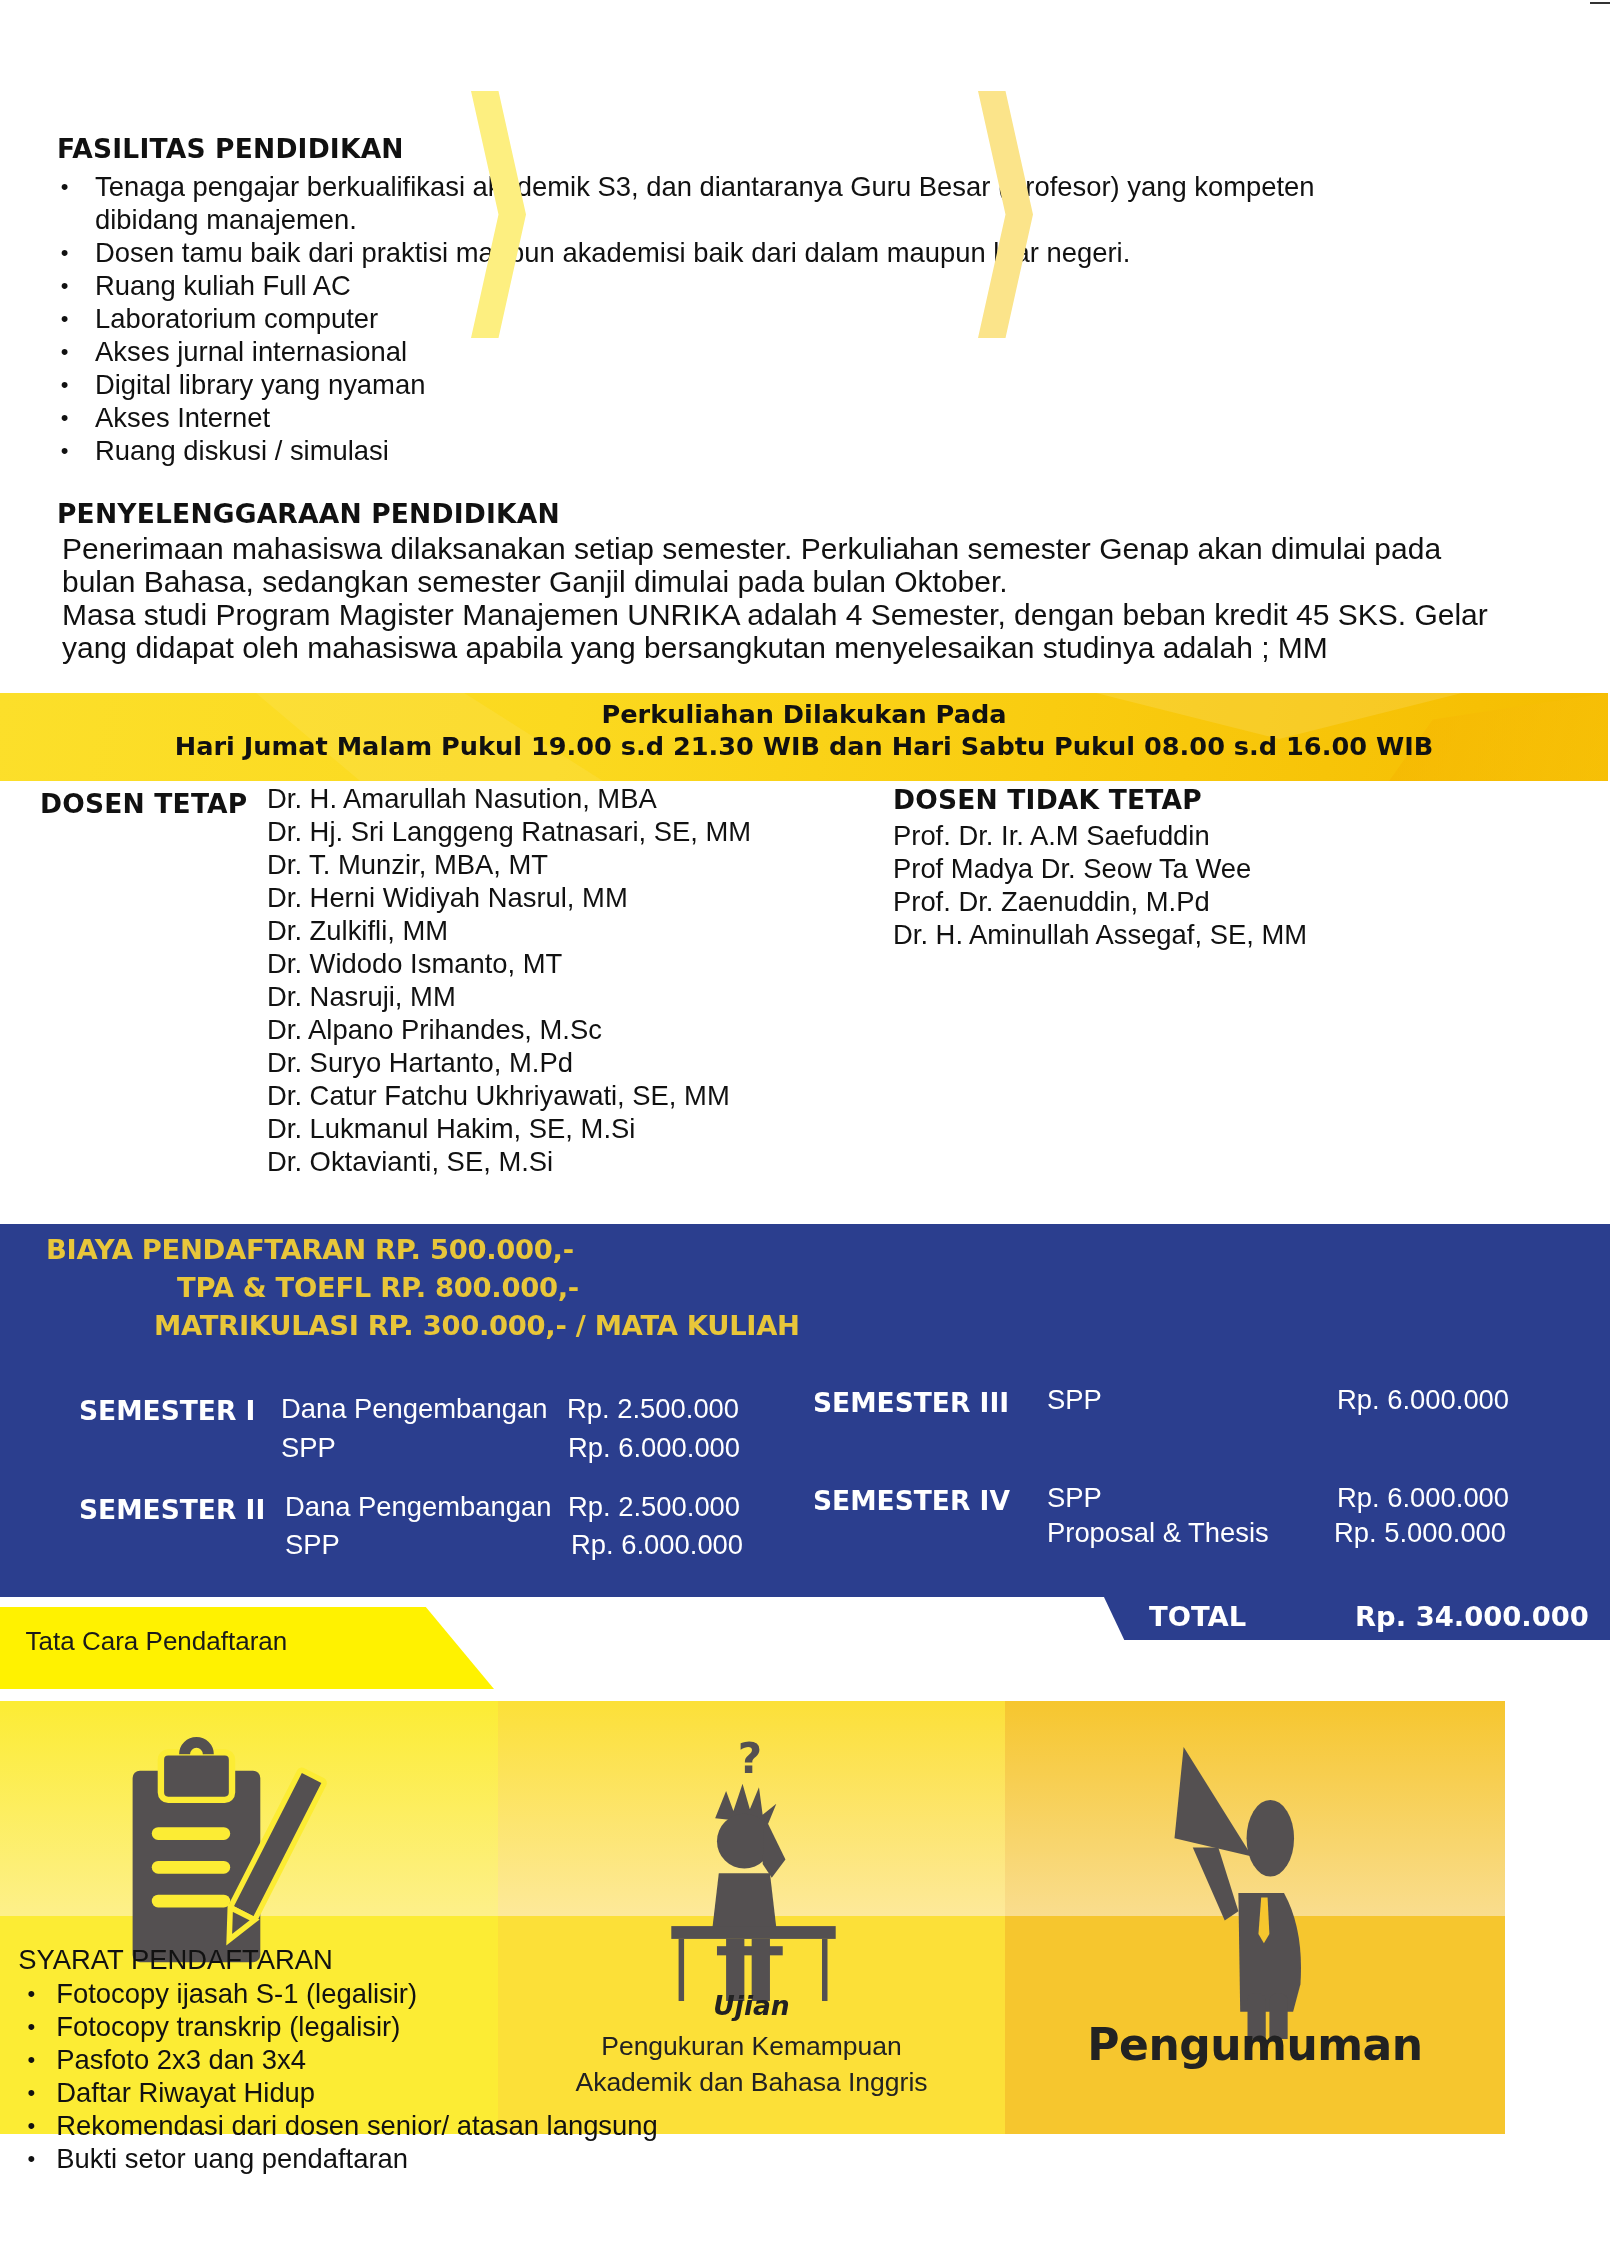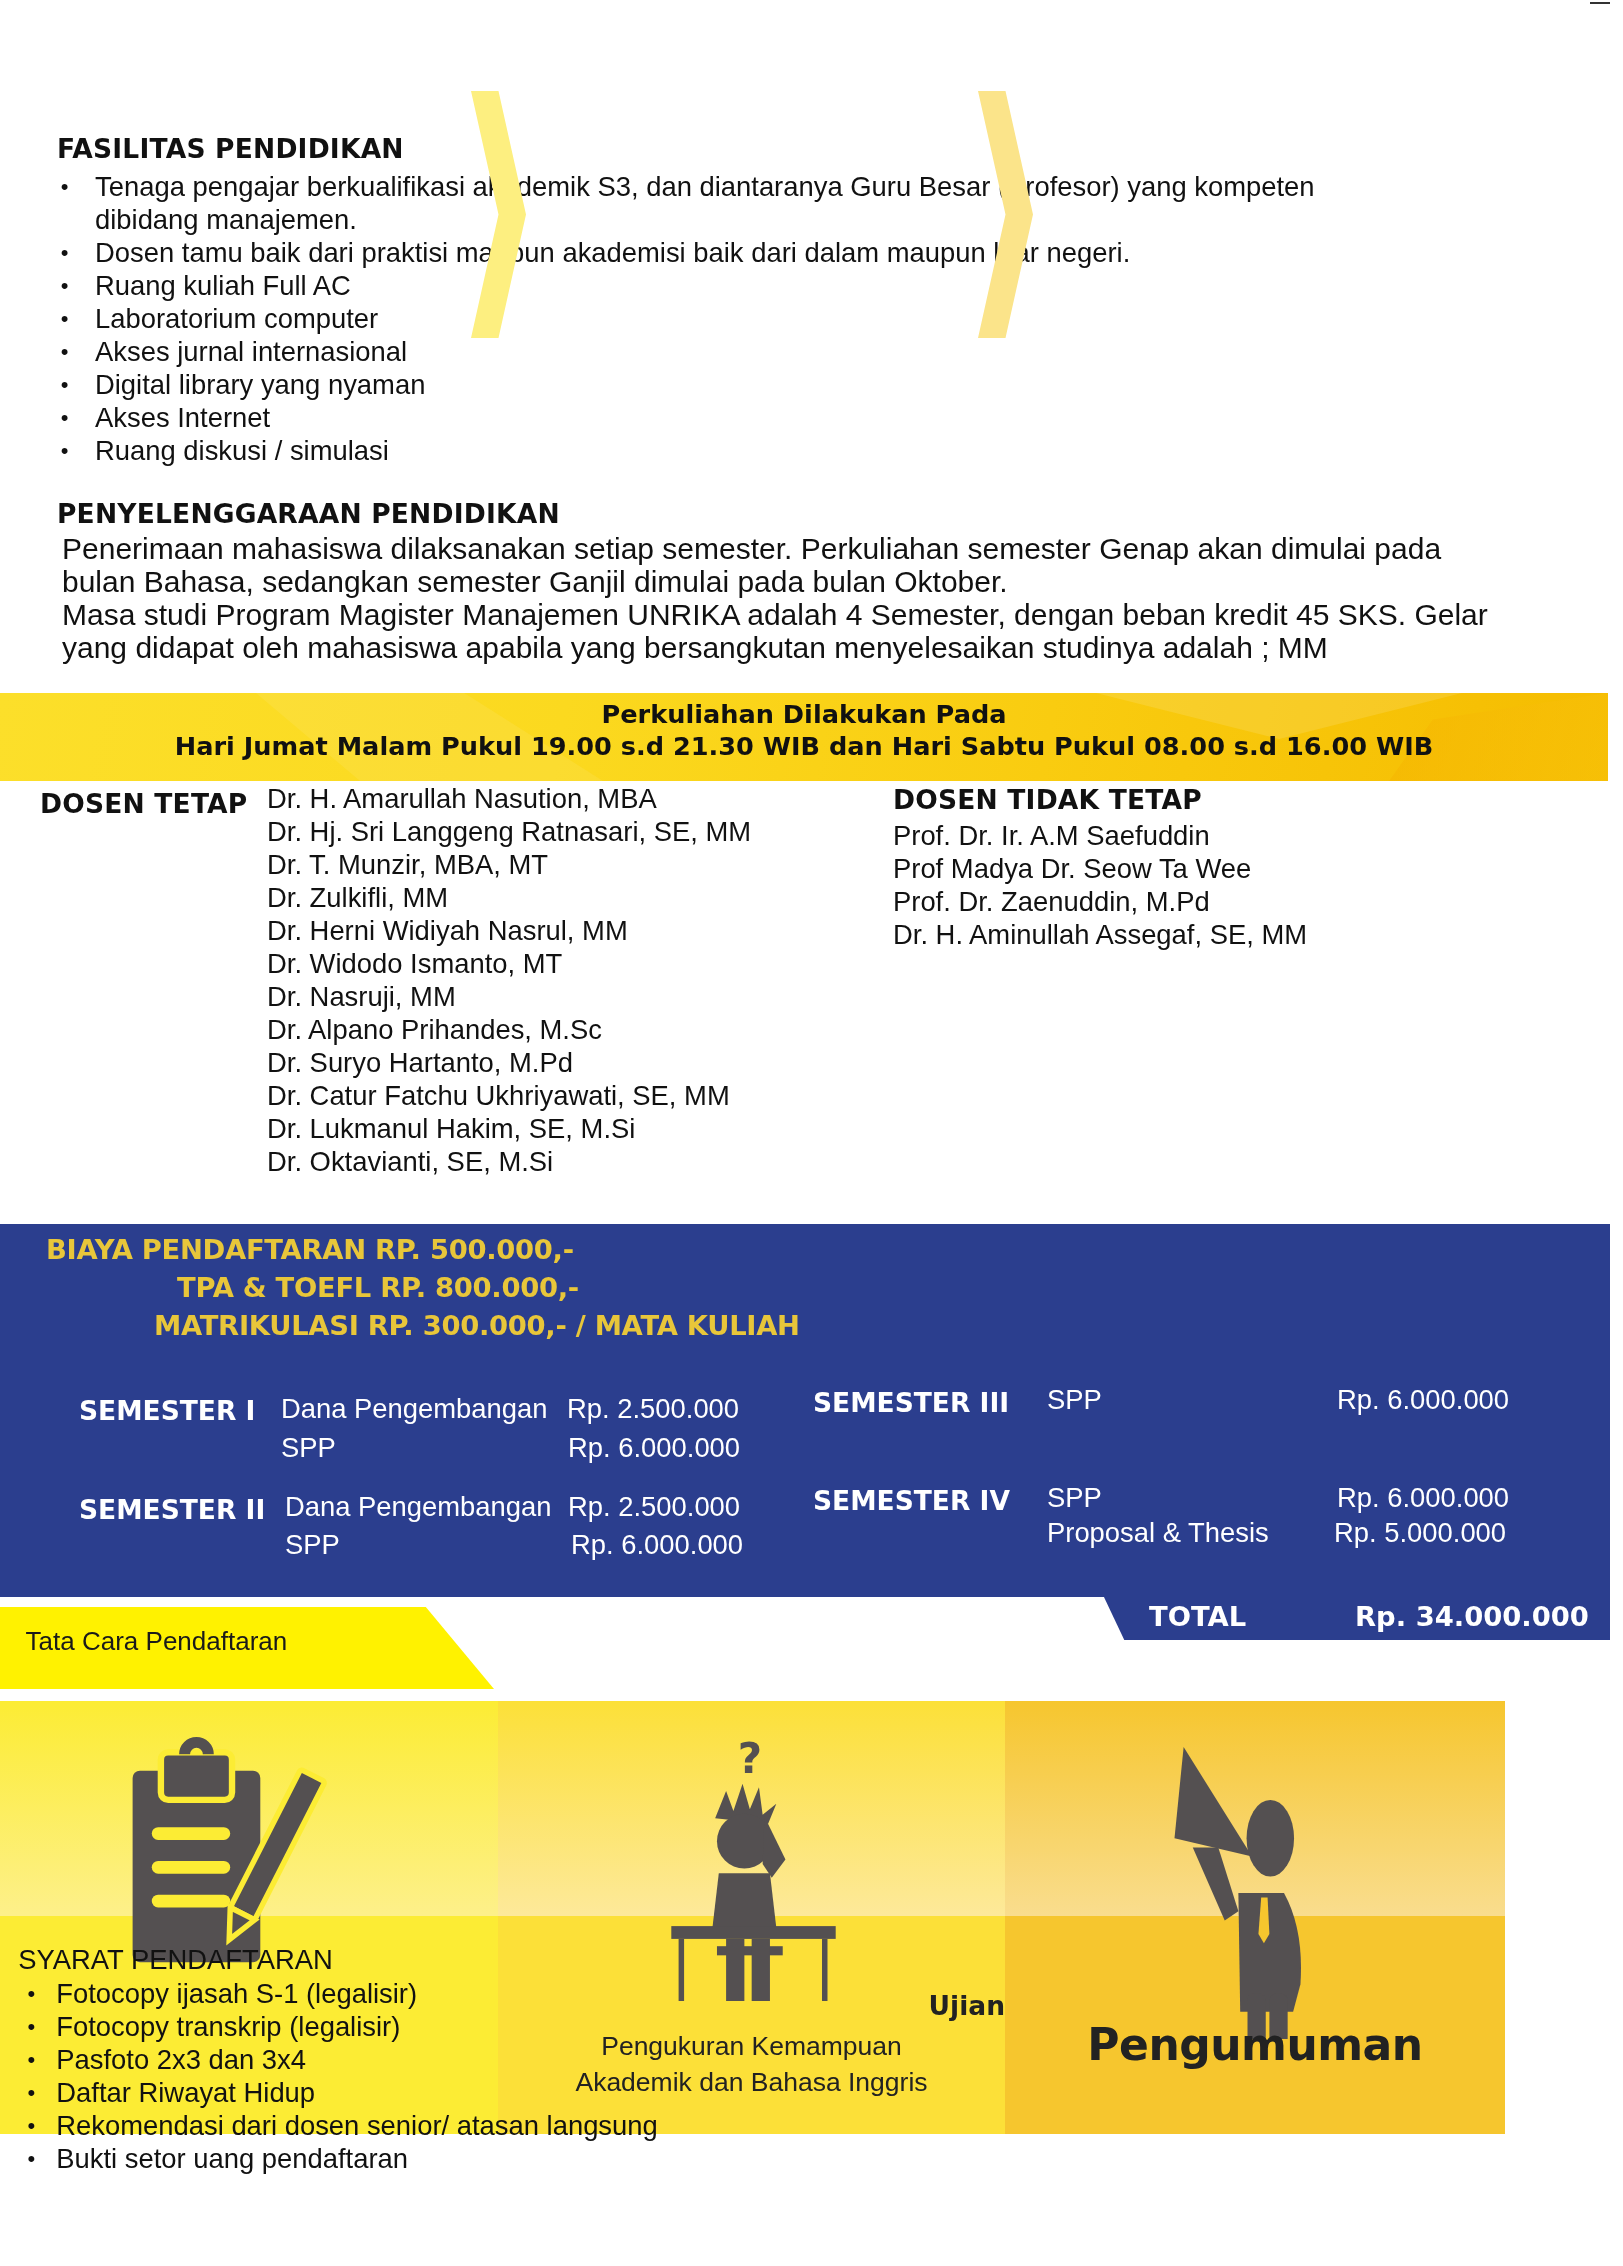--- a/index.html
+++ b/index.html
@@ -81,21 +81,21 @@
   .icon-svg { position: absolute; }
   #clipboard-icon { left: 128px; top: 1736px; }
   #student-icon { left: 662px; top: 1727px; }
   #megaphone-icon { left: 1147px; top: 1747px; }
 
   #syarat-heading { left: 18.3px; top: 1944px; font-size: 27.4px; color: #111; white-space: nowrap; }
   #syarat-list { left: 18.3px; top: 1977px; margin:0; padding:0; list-style:none; }
   #syarat-list li { position: relative; padding-left: 38px; font-size: 27.4px; line-height: 33px; white-space: nowrap; color: #111; }
   #syarat-list li::before { content: "\2022"; position:absolute; left: 9.1px; top: 0; font-size: 22px; }
 
-  #ujian-title { left: 498px; width: 507px; top: 1990px; text-align: right; font-weight: bold; font-size: 26.5px; color: #222; font-family: "DejaVu Sans", sans-serif; }
+  #ujian-title { left: 498px; width: 507px; top: 1990px; text-align: center; font-weight: bold; font-size: 26.5px; color: #222; font-family: "DejaVu Sans", sans-serif; font-style: italic; }
   #ujian-desc { left: 498px; width: 507px; top: 2028px; text-align: center; font-size: 26.5px; line-height: 36px; color: #222; }
   #pengumuman-label { left: 1005px; width: 500px; top: 2019px; text-align: center; font-weight: bold; font-size: 44px; color: #222; font-family: "DejaVu Sans", sans-serif; letter-spacing: -0.5px; }
 </style>
 </head>
 <body>
 
 <div class="abs corner-dash"></div>
 
 <div id="fasilitas-heading" class="abs h-bold">FASILITAS PENDIDIKAN</div>
 <ul id="fasilitas-list" class="abs">
@@ -126,22 +126,22 @@
   <div class="facet2"></div>
   <div id="banner-line-1" class="banner-line">Perkuliahan Dilakukan Pada</div>
   <div id="banner-line-2" class="banner-line">Hari Jumat Malam Pukul 19.00 s.d 21.30 WIB dan Hari Sabtu Pukul 08.00 s.d 16.00 WIB</div>
 </div>
 
 <div id="dosen-tetap-label" class="abs h-bold">DOSEN TETAP</div>
 <div id="dosen-tetap-list" class="abs name-list">
   <div>Dr. H. Amarullah Nasution, MBA</div>
   <div>Dr. Hj. Sri Langgeng Ratnasari, SE, MM</div>
   <div>Dr. T. Munzir, MBA, MT</div>
+  <div>Dr. Herni Widiyah Nasrul, MM</div>
   <div>Dr. Zulkifli, MM</div>
-  <div>Dr. Herni Widiyah Nasrul, MM</div>
   <div>Dr. Widodo Ismanto, MT</div>
   <div>Dr. Nasruji, MM</div>
   <div>Dr. Alpano Prihandes, M.Sc</div>
   <div>Dr. Suryo Hartanto, M.Pd</div>
   <div>Dr. Catur Fatchu Ukhriyawati, SE, MM</div>
   <div>Dr. Lukmanul Hakim, SE, M.Si</div>
   <div>Dr. Oktavianti, SE, M.Si</div>
 </div>
 <div id="dosen-tidak-tetap-label" class="abs h-bold">DOSEN TIDAK TETAP</div>
 <div id="dosen-tidak-tetap-list" class="abs name-list">

